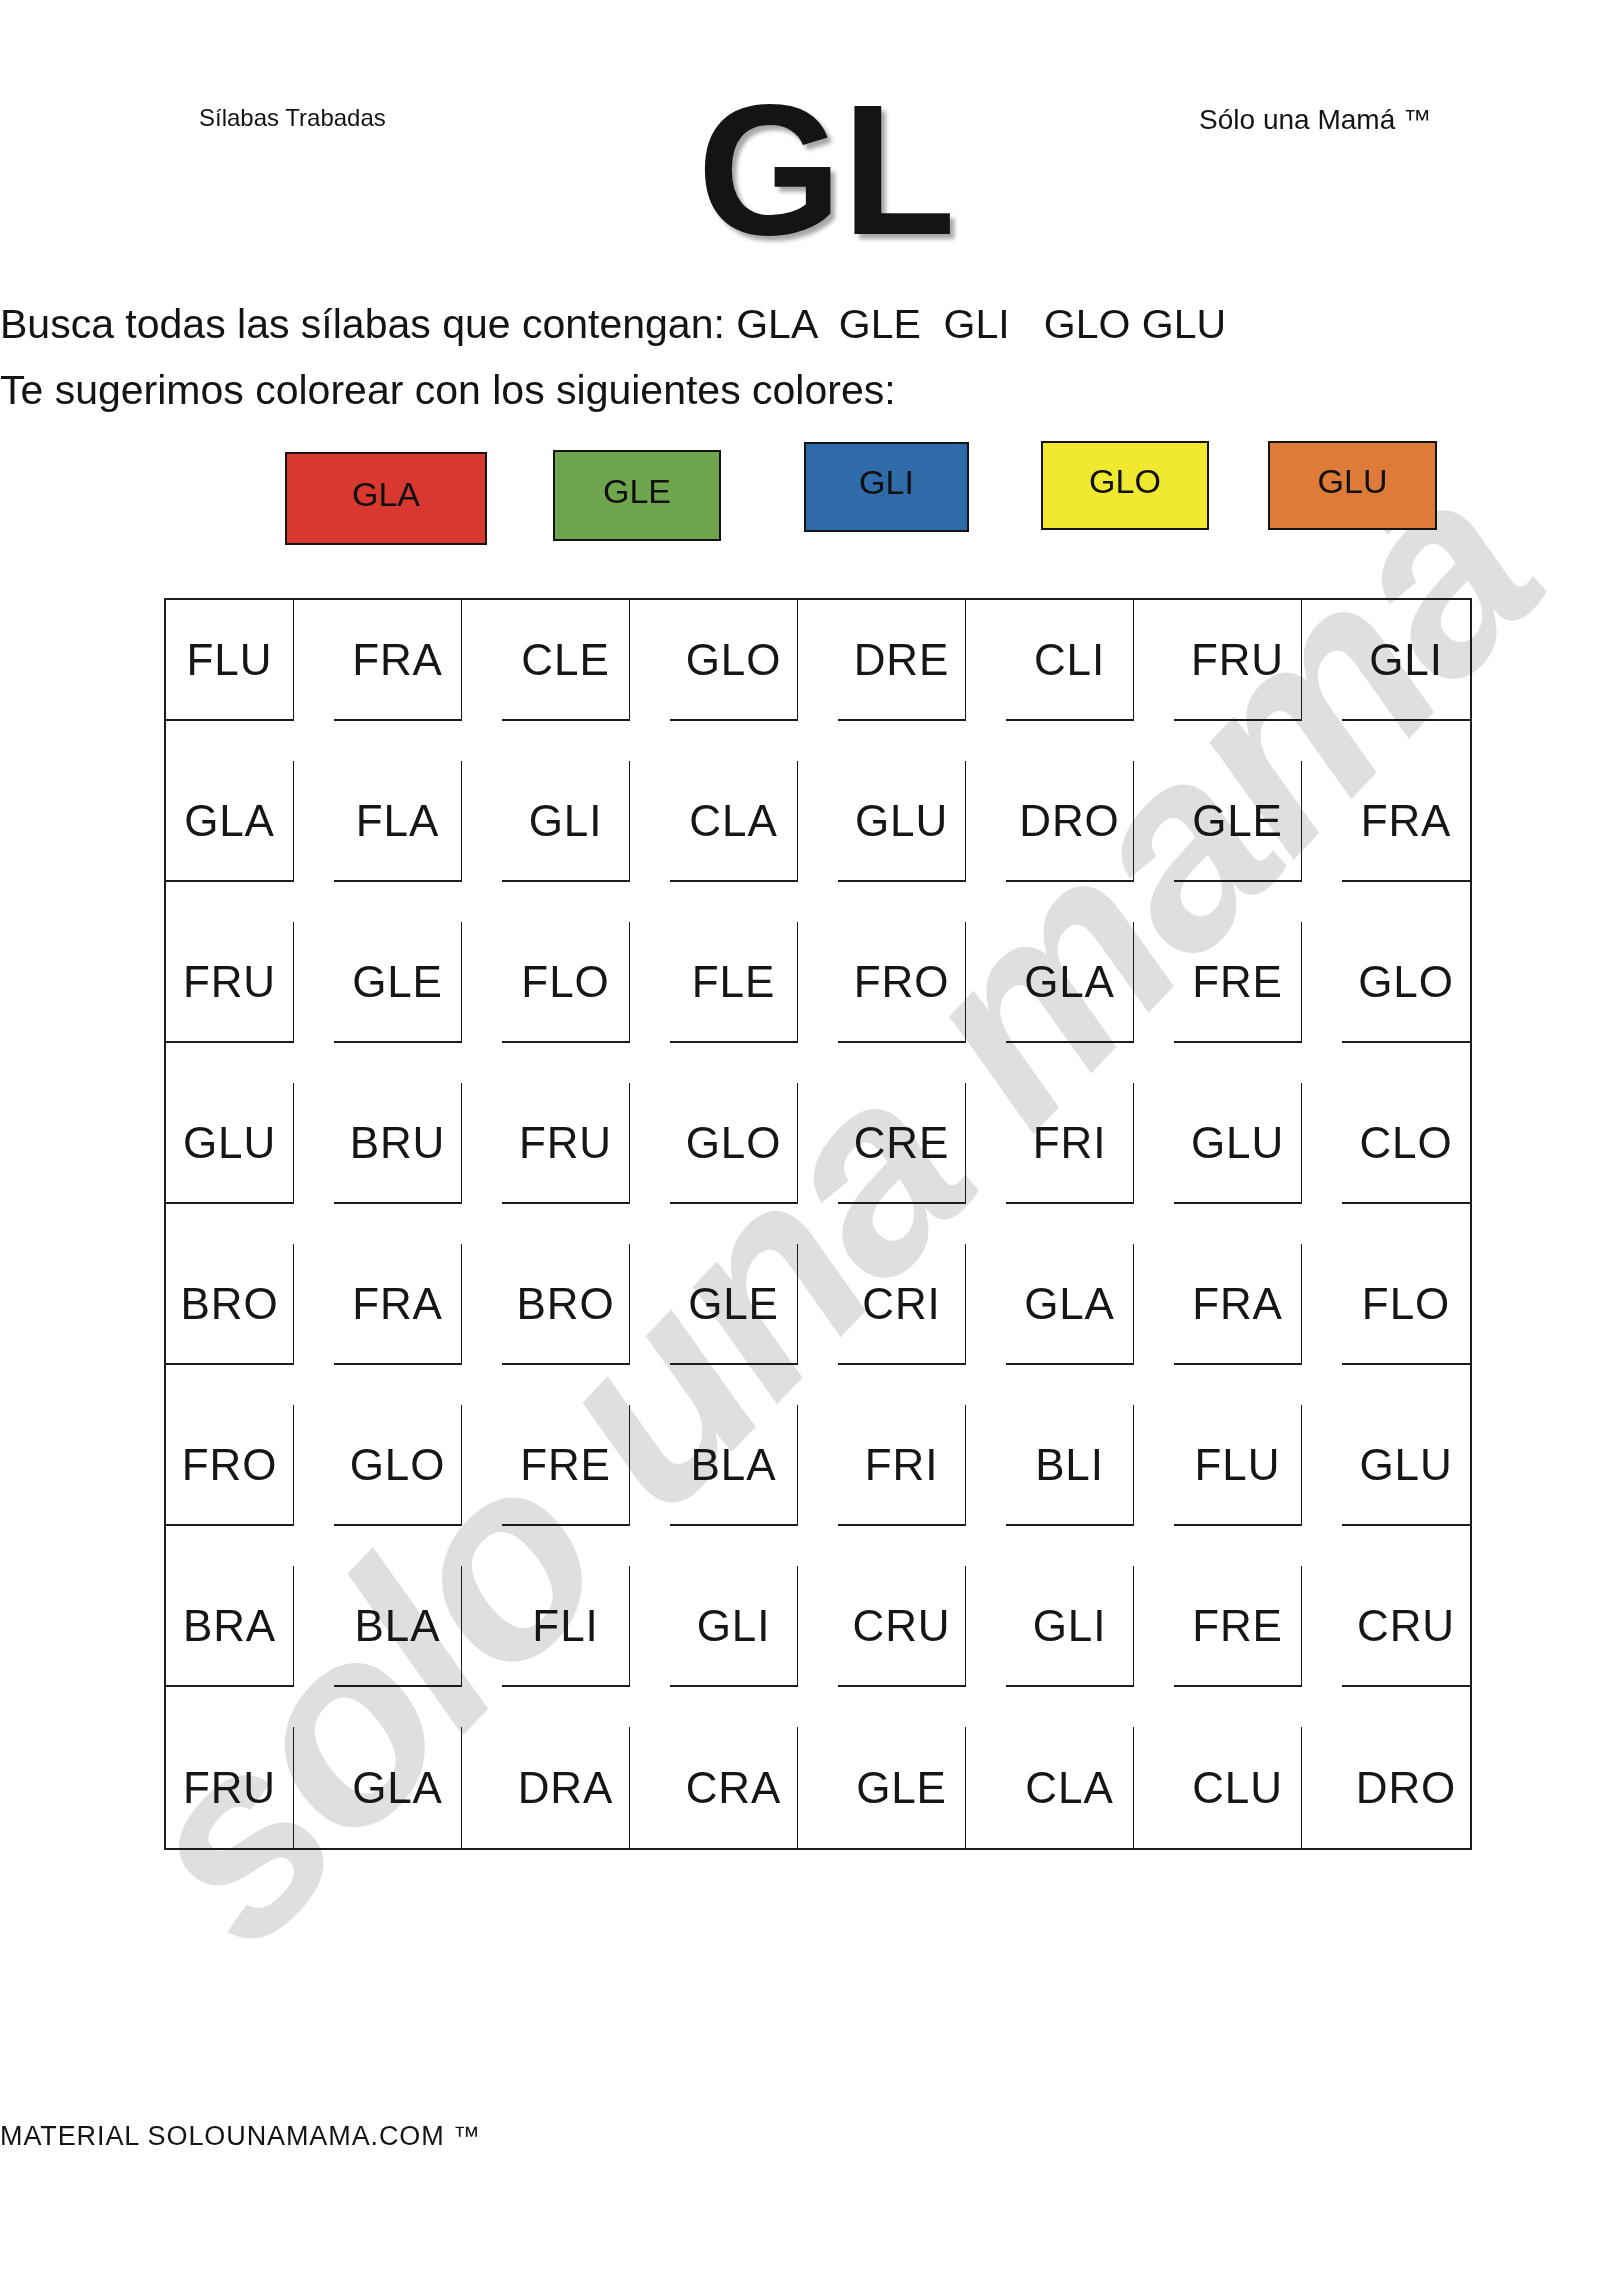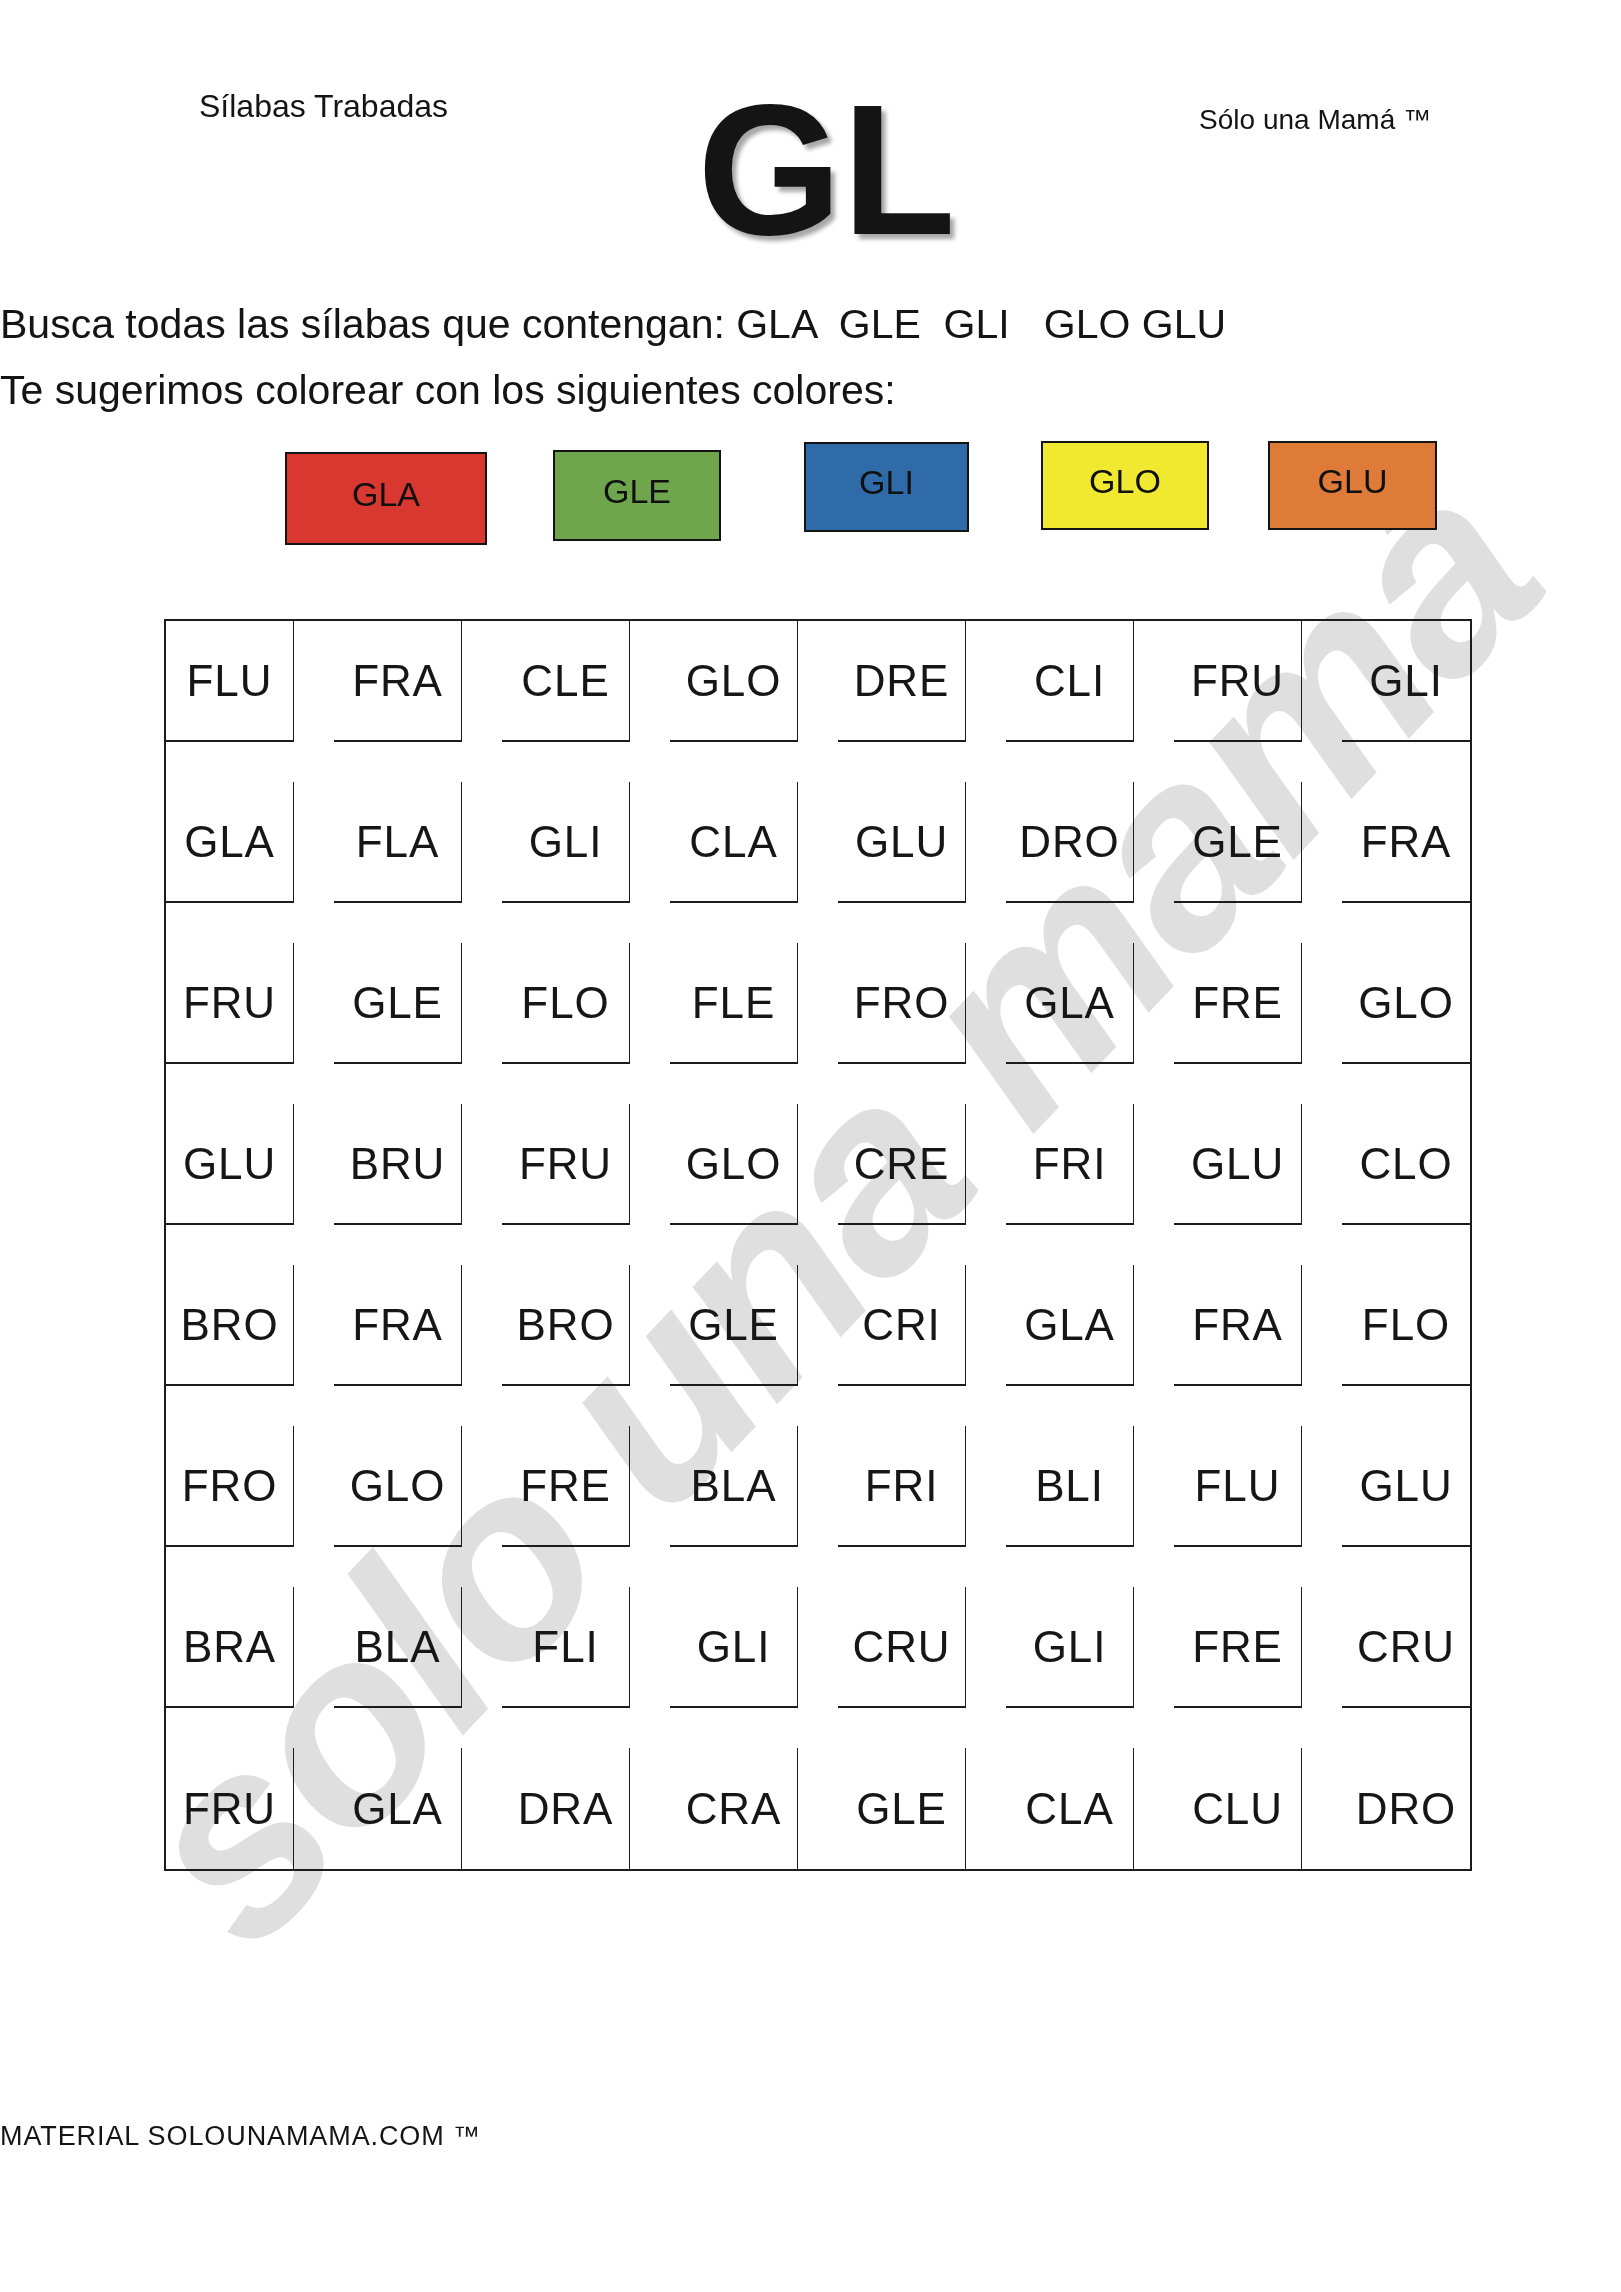--- a/index.html
+++ b/index.html
@@ -11,21 +11,21 @@
   
   .watermark {
     position:absolute; left:-264px; top:1075px; width:2194px;
     text-align:center; white-space:nowrap; line-height:1;
     font-size:269px; font-weight:700; font-style:italic; letter-spacing:-5.4px;
     color:rgba(178,178,178,0.42);
     transform:rotate(-46.5deg);
     z-index:0; pointer-events:none;
   }
   
-  .header-left  { position:absolute; left:199px;  top:88px; font-size:32px; }
+  .header-left  { position:absolute; left:199px;  top:104px; font-size:24px; }
   .header-right { position:absolute; right:190px; top:104px; font-size:28px; }
   
   .gl-title {
     position:absolute; left:0; top:77px; width:100%; text-align:center;
     font-size:186px; font-weight:600; line-height:1;
     text-shadow:4.5px 5.4px 4.5px rgba(0,0,0,0.35);
     z-index:1;
     margin-left:16px;
   }
   
@@ -39,21 +39,21 @@
     display:flex; align-items:center; justify-content:center;
     font-size:34px; color:#101010; padding-bottom:9px;
   }
   .lb0 { left:285px;  top:452px; width:202px; height:93px; }
   .lb1 { left:553px;  top:450px; width:168px; height:91px; }
   .lb2 { left:804px;  top:442px; width:165px; height:90px; }
   .lb3 { left:1041px; top:441px; width:168px; height:89px; }
   .lb4 { left:1268px; top:441px; width:169px; height:89px; }
   
   .grid {
-    position:absolute; left:164px; top:619px; width:1308px; height:1252px;
+    position:absolute; left:164px; top:598px; width:1308px; height:1252px;
     box-sizing:border-box; border:2.7px solid #1c1c1c;
     display:grid; grid-template-columns:repeat(8,1fr); grid-template-rows:repeat(8,1fr);
     z-index:1; background:transparent;gap:40px;
   }
   .cell {
     border-right:1.8px solid #1c1c1c; border-bottom:2.7px solid #1c1c1c;
     display:flex; align-items:center; justify-content:center;
     font-size:44px; letter-spacing:0.9px; color:#161616;
   }
   .cell:nth-child(8n) { border-right:none; }

